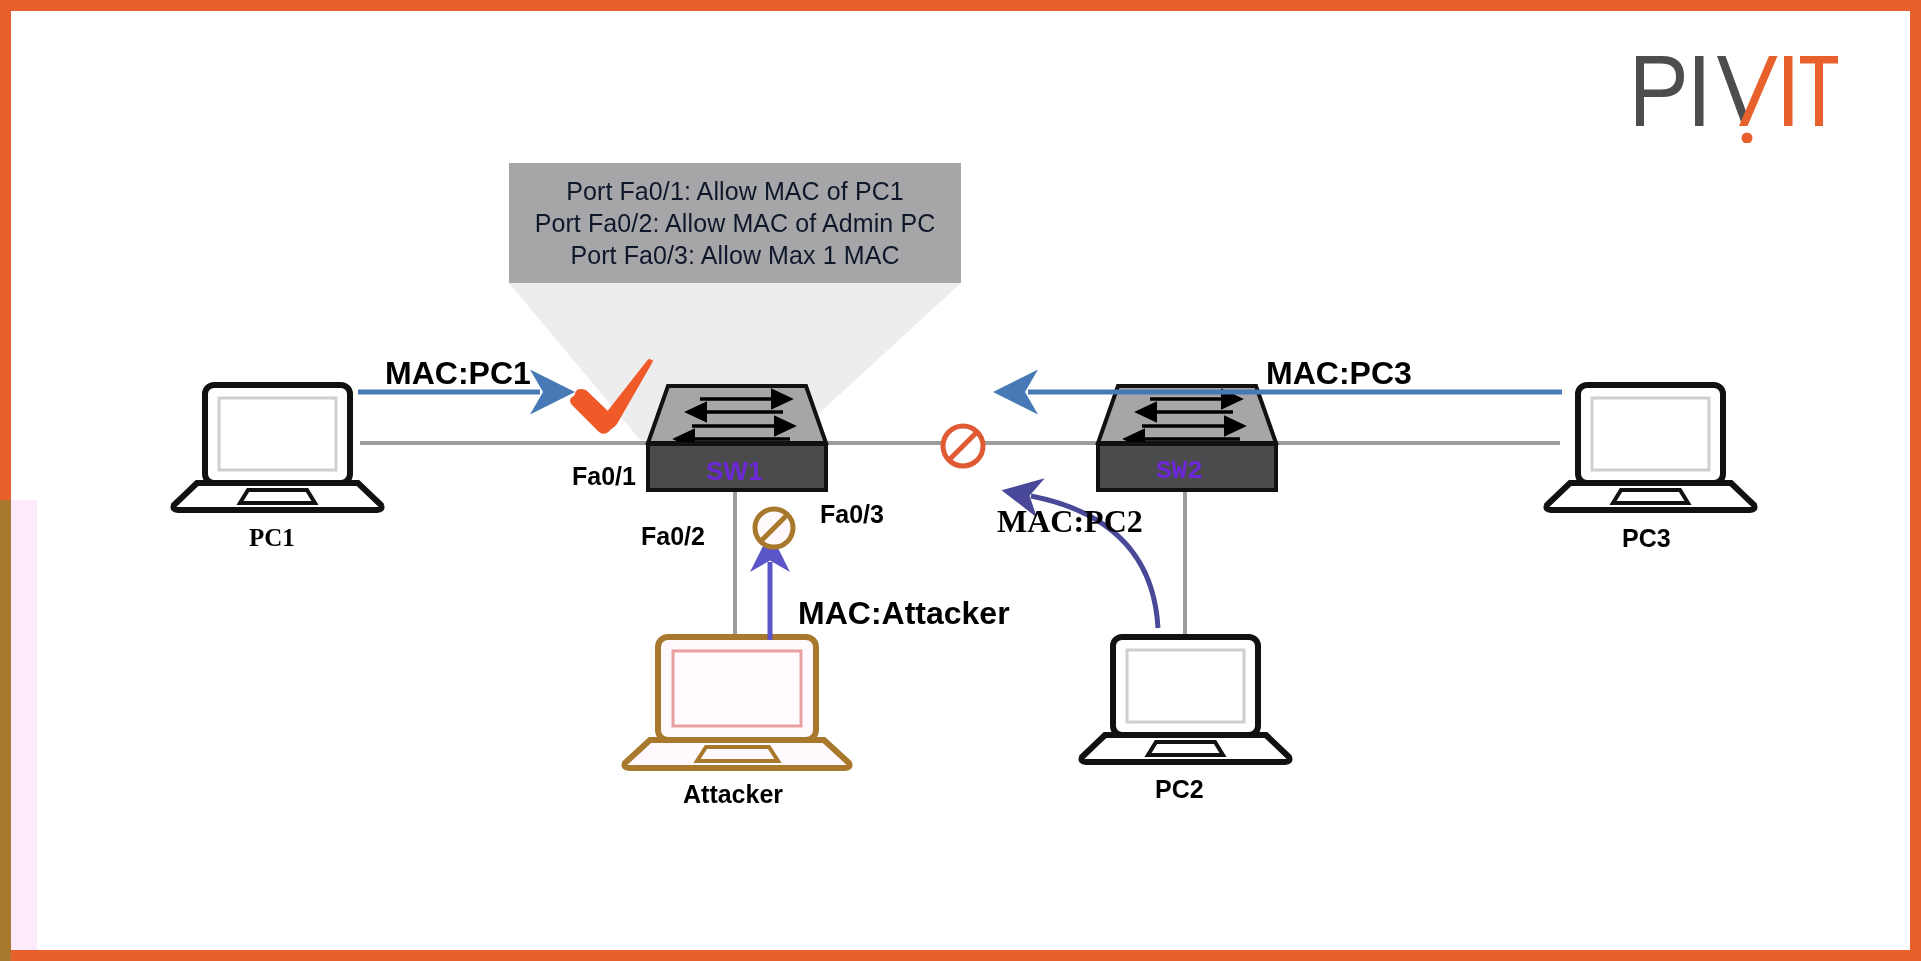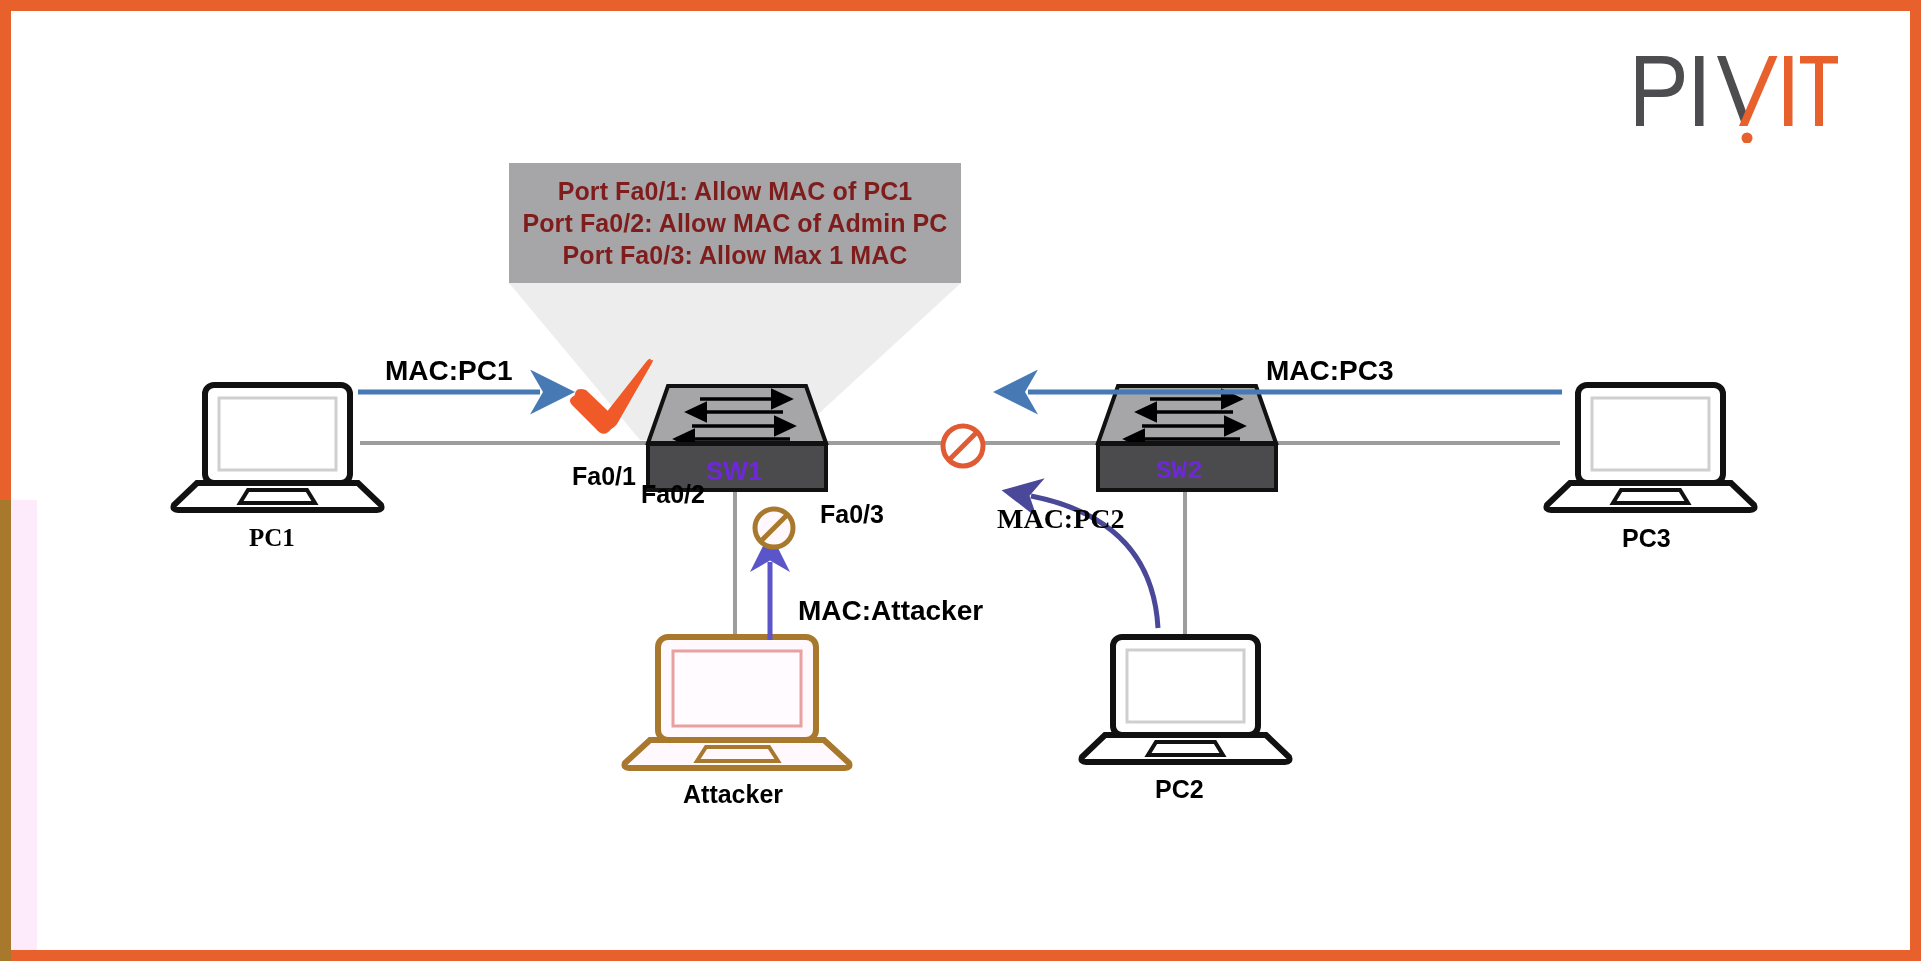--- a/index.html
+++ b/index.html
@@ -58,38 +58,38 @@
     left: 509px; top: 163px;
     width: 452px; height: 120px;
     background: #A6A6A8;
     z-index: 25;
     display: flex;
     flex-direction: column;
     align-items: center;
     justify-content: center;
   }
   #callout .line {
-    color: #7f1d1d;
+    color: #0f172a;
     font-size: 25px;
-    font-weight: bold;
+    font-weight: normal;
     line-height: 32px;
     letter-spacing: 0.1px;
     white-space: nowrap;
     text-align: right;
   }
   
   .lbl {
     position: absolute;
     color: #000000;
     font-weight: bold;
     white-space: nowrap;
     z-index: 28;
   }
   .lbl.node  { font-size: 25px; }
-  .lbl.mac   { font-size: 28px; }
+  .lbl.mac   { font-size: 32px; }
   .lbl.port  { font-size: 25px; }
   .lbl.sw    { font-size: 26px; color: #6d28d9; }
 </style>
 </head>
 <body>
 
 <div id="stage">
 
   <div id="frame-pink-band"></div>
   <div id="frame"></div>
@@ -241,21 +241,21 @@
     <div class="line">Port Fa0/2: Allow MAC of Admin PC</div>
     <div class="line">Port Fa0/3: Allow Max 1 MAC</div>
   </div>
 
   <div class="lbl mac" style="left:385px;  top:355px;">MAC:PC1</div>
   <div class="lbl mac" style="left:1266px; top:355px;">MAC:PC3</div>
   <div class="lbl mac" style="left:798px;  top:595px;">MAC:Attacker</div>
   <div class="lbl mac" style="left:997px;  top:503px;font-family:Liberation Serif, serif;">MAC:PC2</div>
 
   <div class="lbl port" style="left:572px;  top:462px;">Fa0/1</div>
-  <div class="lbl port" style="left:641px;  top:480px;">Fa0/2</div>
+  <div class="lbl port" style="left:641px;  top:522px;">Fa0/2</div>
   <div class="lbl port" style="left:820px;  top:500px;">Fa0/3</div>
 
   <div class="lbl sw" style="left:706px;  top:456px;">SW1</div>
   <div class="lbl sw" style="left:1156px; top:456px;font-family:Liberation Mono, monospace;">SW2</div>
 
   <div class="lbl node" style="left:249px;  top:524px;font-family:Liberation Serif, serif;">PC1</div>
   <div class="lbl node" style="left:1155px; top:775px;">PC2</div>
   <div class="lbl node" style="left:1622px; top:524px;">PC3</div>
   <div class="lbl node" style="left:683px;  top:772px;margin-top:8px;">Attacker</div>
 

